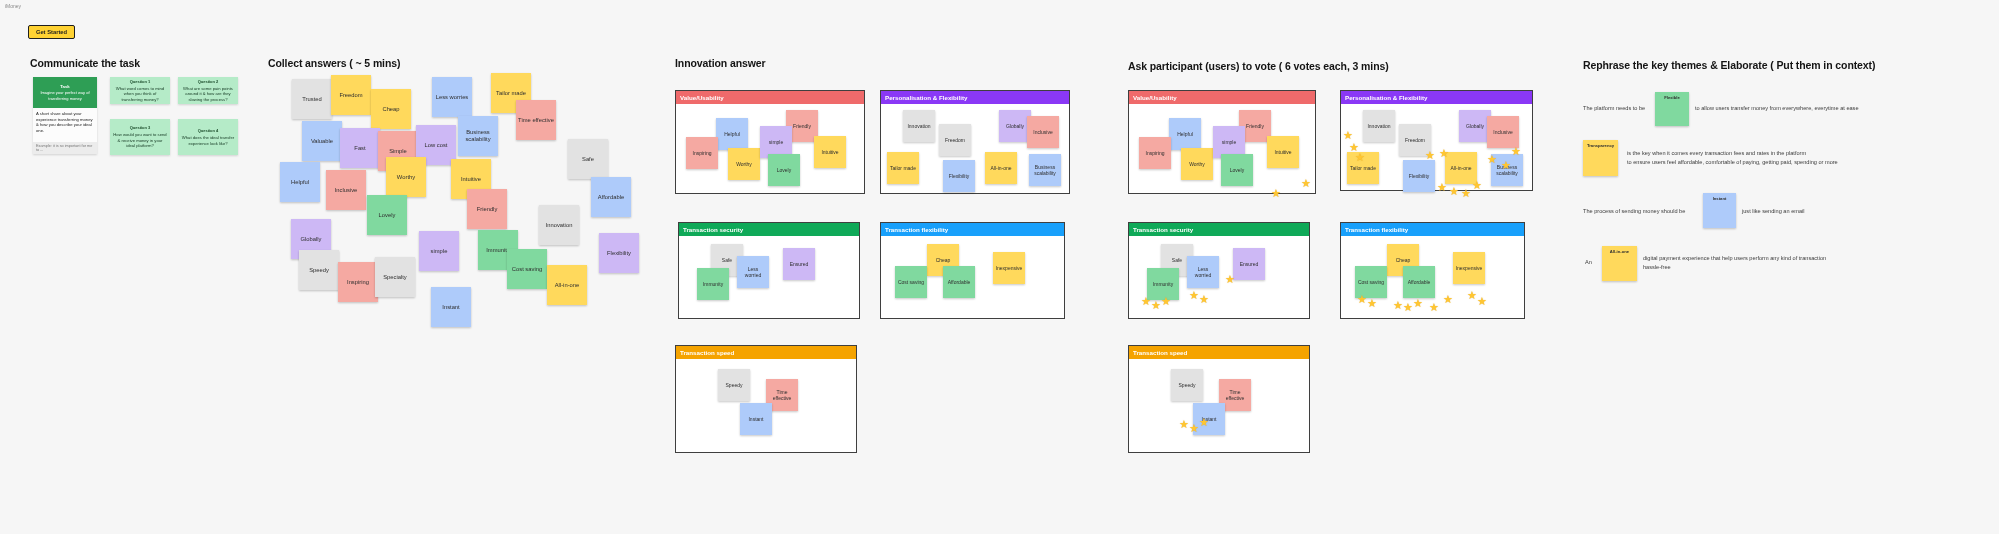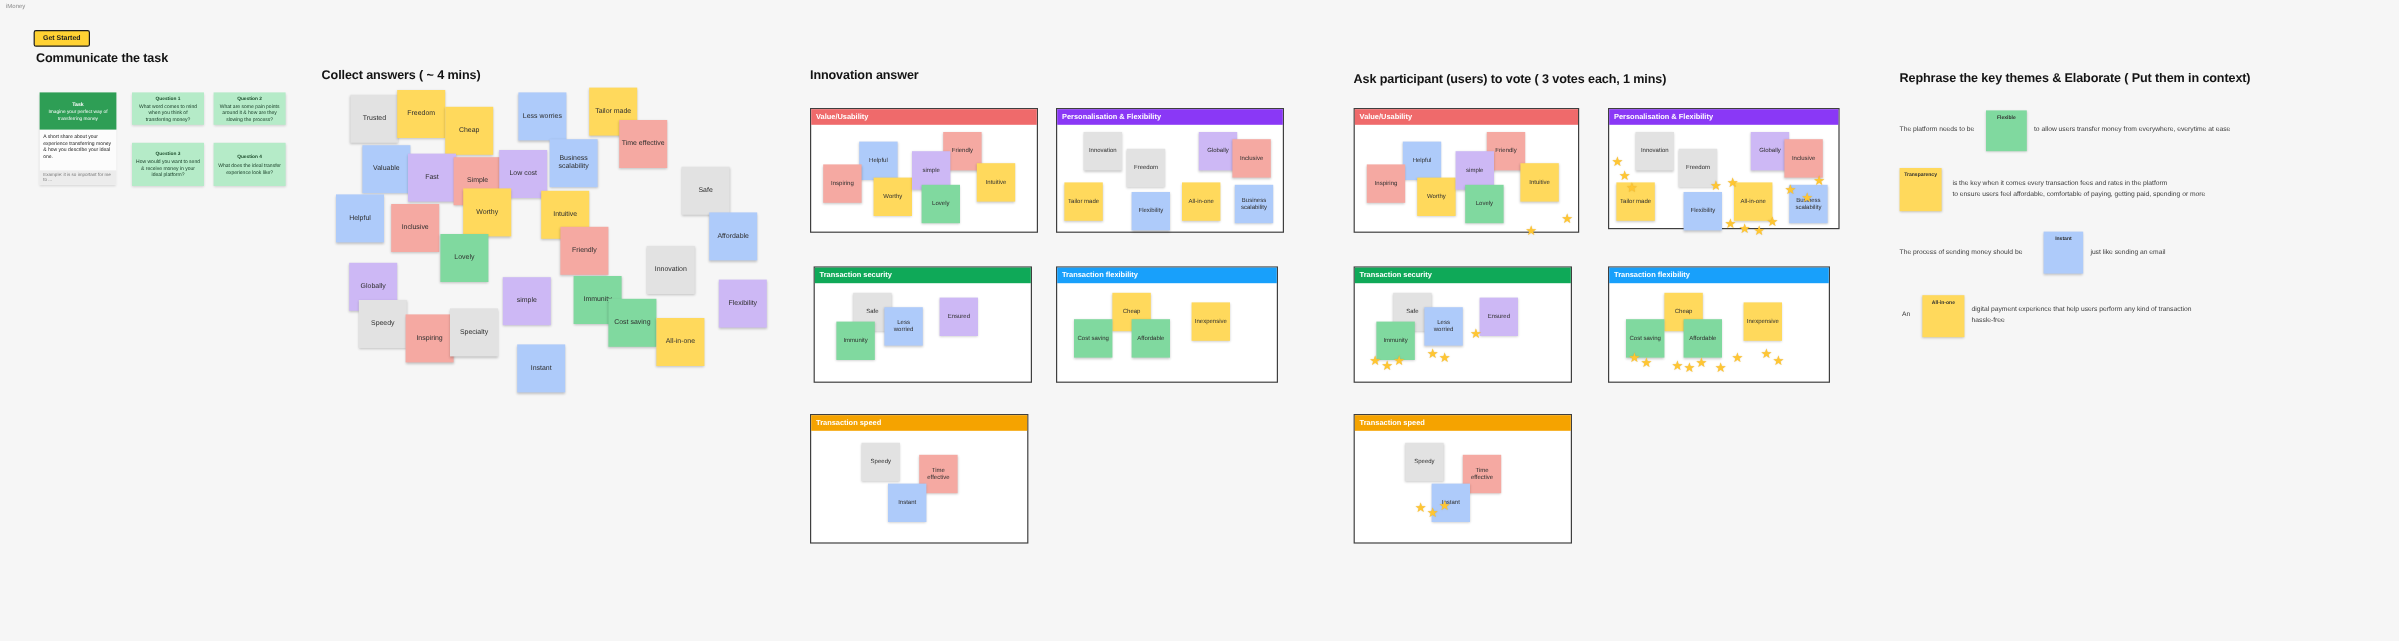--- a/index.html
+++ b/index.html
@@ -40,21 +40,21 @@
     display:flex;align-items:flex-start;justify-content:center;}
   .rephrase-sticky-label{font-size:4.2px;font-weight:700;color:#2e2e2e;margin-top:3px;text-align:center;}
 </style>
 </head>
 <body>
 
 <div class="board">
   <div class="board-title">iMoney</div>
   <button class="get-started">Get Started</button>
 
-  <div class="heading" style="left:30px;top:43px;">Communicate the task</div>
+  <div class="heading" style="left:30px;top:57px;">Communicate the task</div>
   <div class="task-card">
     <div class="task-green">
       <div class="task-green-title">Task</div>
       <div class="task-green-body">Imagine your perfect way of transferring money</div>
     </div>
     <div class="task-body">A short share about your experience transferring money &amp; how you describe your ideal one.</div>
     <div class="task-footer">Example: it is so important for me to ...</div>
   </div>
   <div id="questions-container">
       <div class="q-sticky" style="left: 110px; top: 77px; width: 60px; height: 27px;">
@@ -68,21 +68,21 @@
       <div class="q-sticky" style="left: 110px; top: 119px; width: 60px; height: 36px;">
         <div class="q-label">Question 3</div>
         <div class="q-text">How would you want to send &amp; receive money in your ideal platform?</div>
       </div>
       <div class="q-sticky" style="left: 178px; top: 119px; width: 60px; height: 36px;">
         <div class="q-label">Question 4</div>
         <div class="q-text">What does the ideal transfer experience look like?</div>
       </div>
     </div>
 
-  <div class="heading" style="left:268px;top:57px;">Collect answers ( ~ 4 mins)</div>
+  <div class="heading" style="left:268px;top:57px;">Collect answers ( ~ 5 mins)</div>
   <div id="collect-container">
       <div class="sticky collect-sticky" style="background: rgb(226, 226, 226); left: 292px; top: 79px;">
         <span>Trusted</span>
       </div>
       <div class="sticky collect-sticky" style="background: rgb(255, 217, 92); left: 331px; top: 75px;">
         <span>Freedom</span>
       </div>
       <div class="sticky collect-sticky" style="background: rgb(255, 217, 92); left: 371px; top: 89px;">
         <span>Cheap</span>
       </div>
@@ -279,21 +279,21 @@
           <div class="sticky frame-sticky" style="background: rgb(245, 169, 162); left: 90px; top: 20px; width: 32px; height: 32px;">
             <span>Time effective</span>
           </div>
           <div class="sticky frame-sticky" style="background: rgb(174, 203, 250); left: 64px; top: 44px; width: 32px; height: 32px;">
             <span>Instant</span>
           </div>
         </div>
       </div>
     </div>
 
-  <div class="heading" style="left:1128px;top:60px;">Ask participant (users) to vote ( 3 votes each, 1 mins)</div>
+  <div class="heading" style="left:1128px;top:60px;">Ask participant (users) to vote ( 6 votes each, 3 mins)</div>
   <div id="vote-container">
       <div class="frame" style="left: 1128px; top: 90px; width: 188px; height: 104px;">
         <div class="frame-header" style="background: rgb(239, 106, 107);">
           <span>Value/Usability</span>
         </div>
         <div class="frame-body">
           <div class="sticky frame-sticky" style="background: rgb(174, 203, 250); left: 40px; top: 14px; width: 32px; height: 32px;">
             <span>Helpful</span>
           </div>
           <div class="sticky frame-sticky" style="background: rgb(245, 169, 162); left: 10px; top: 33px; width: 32px; height: 32px;">

